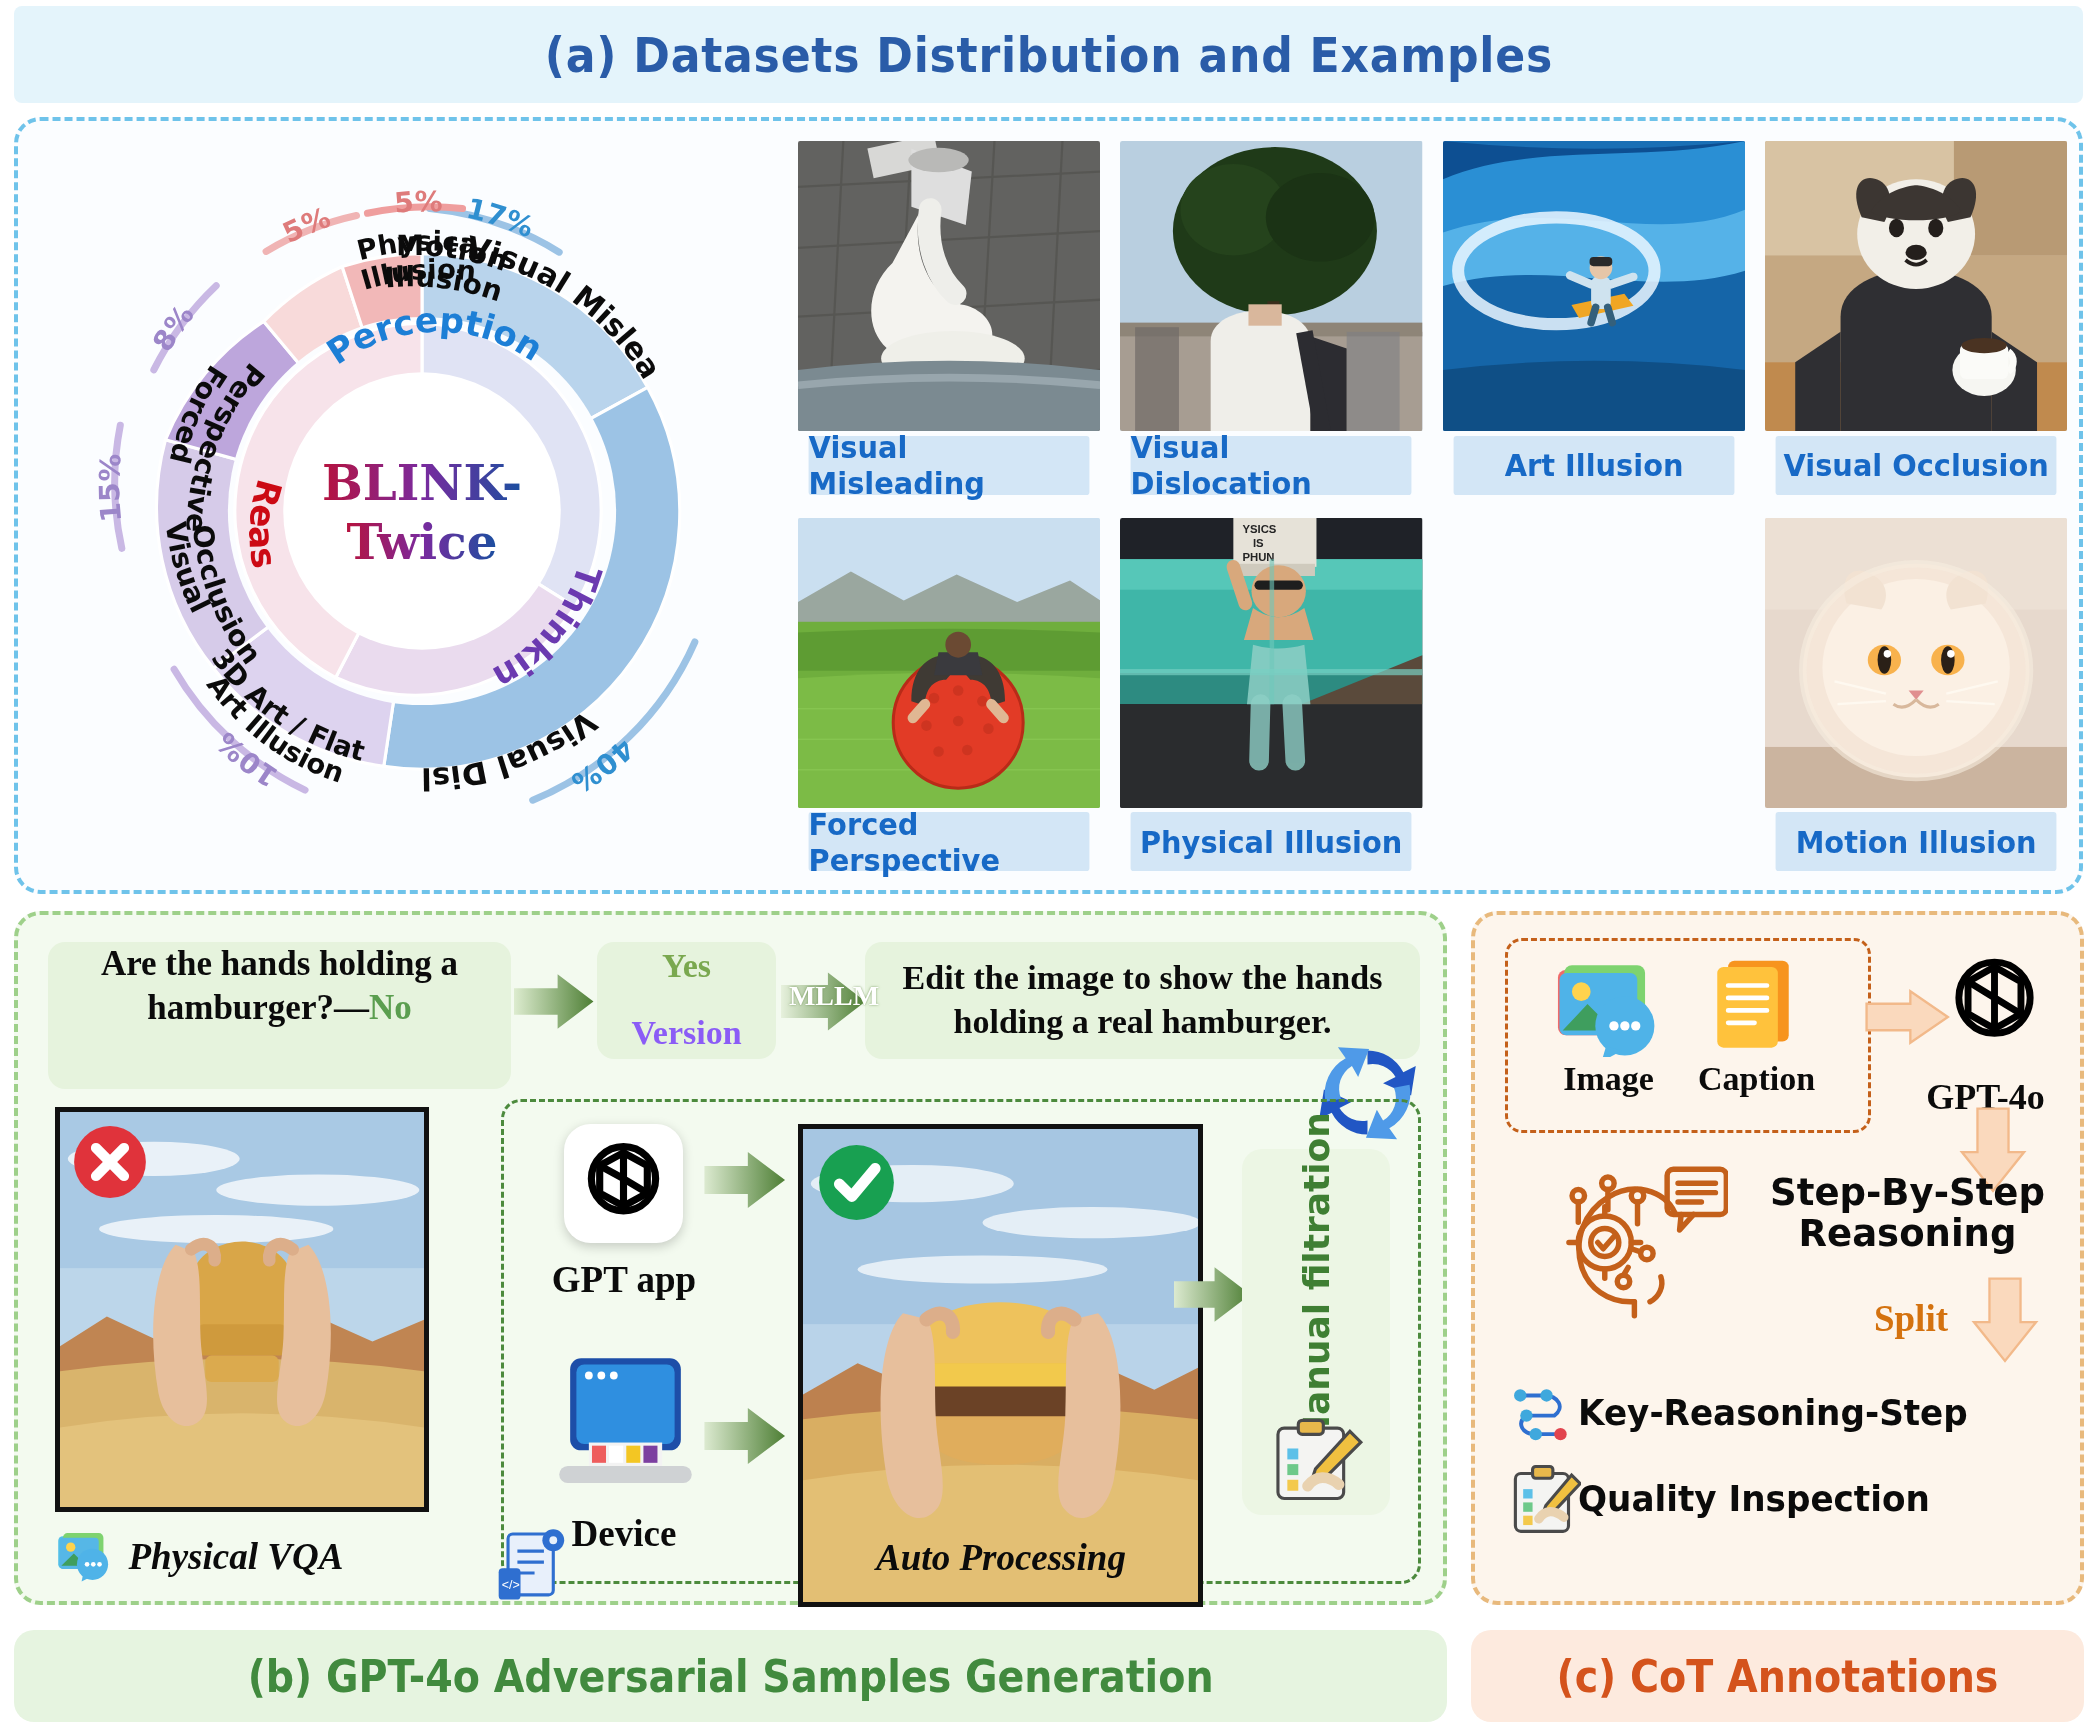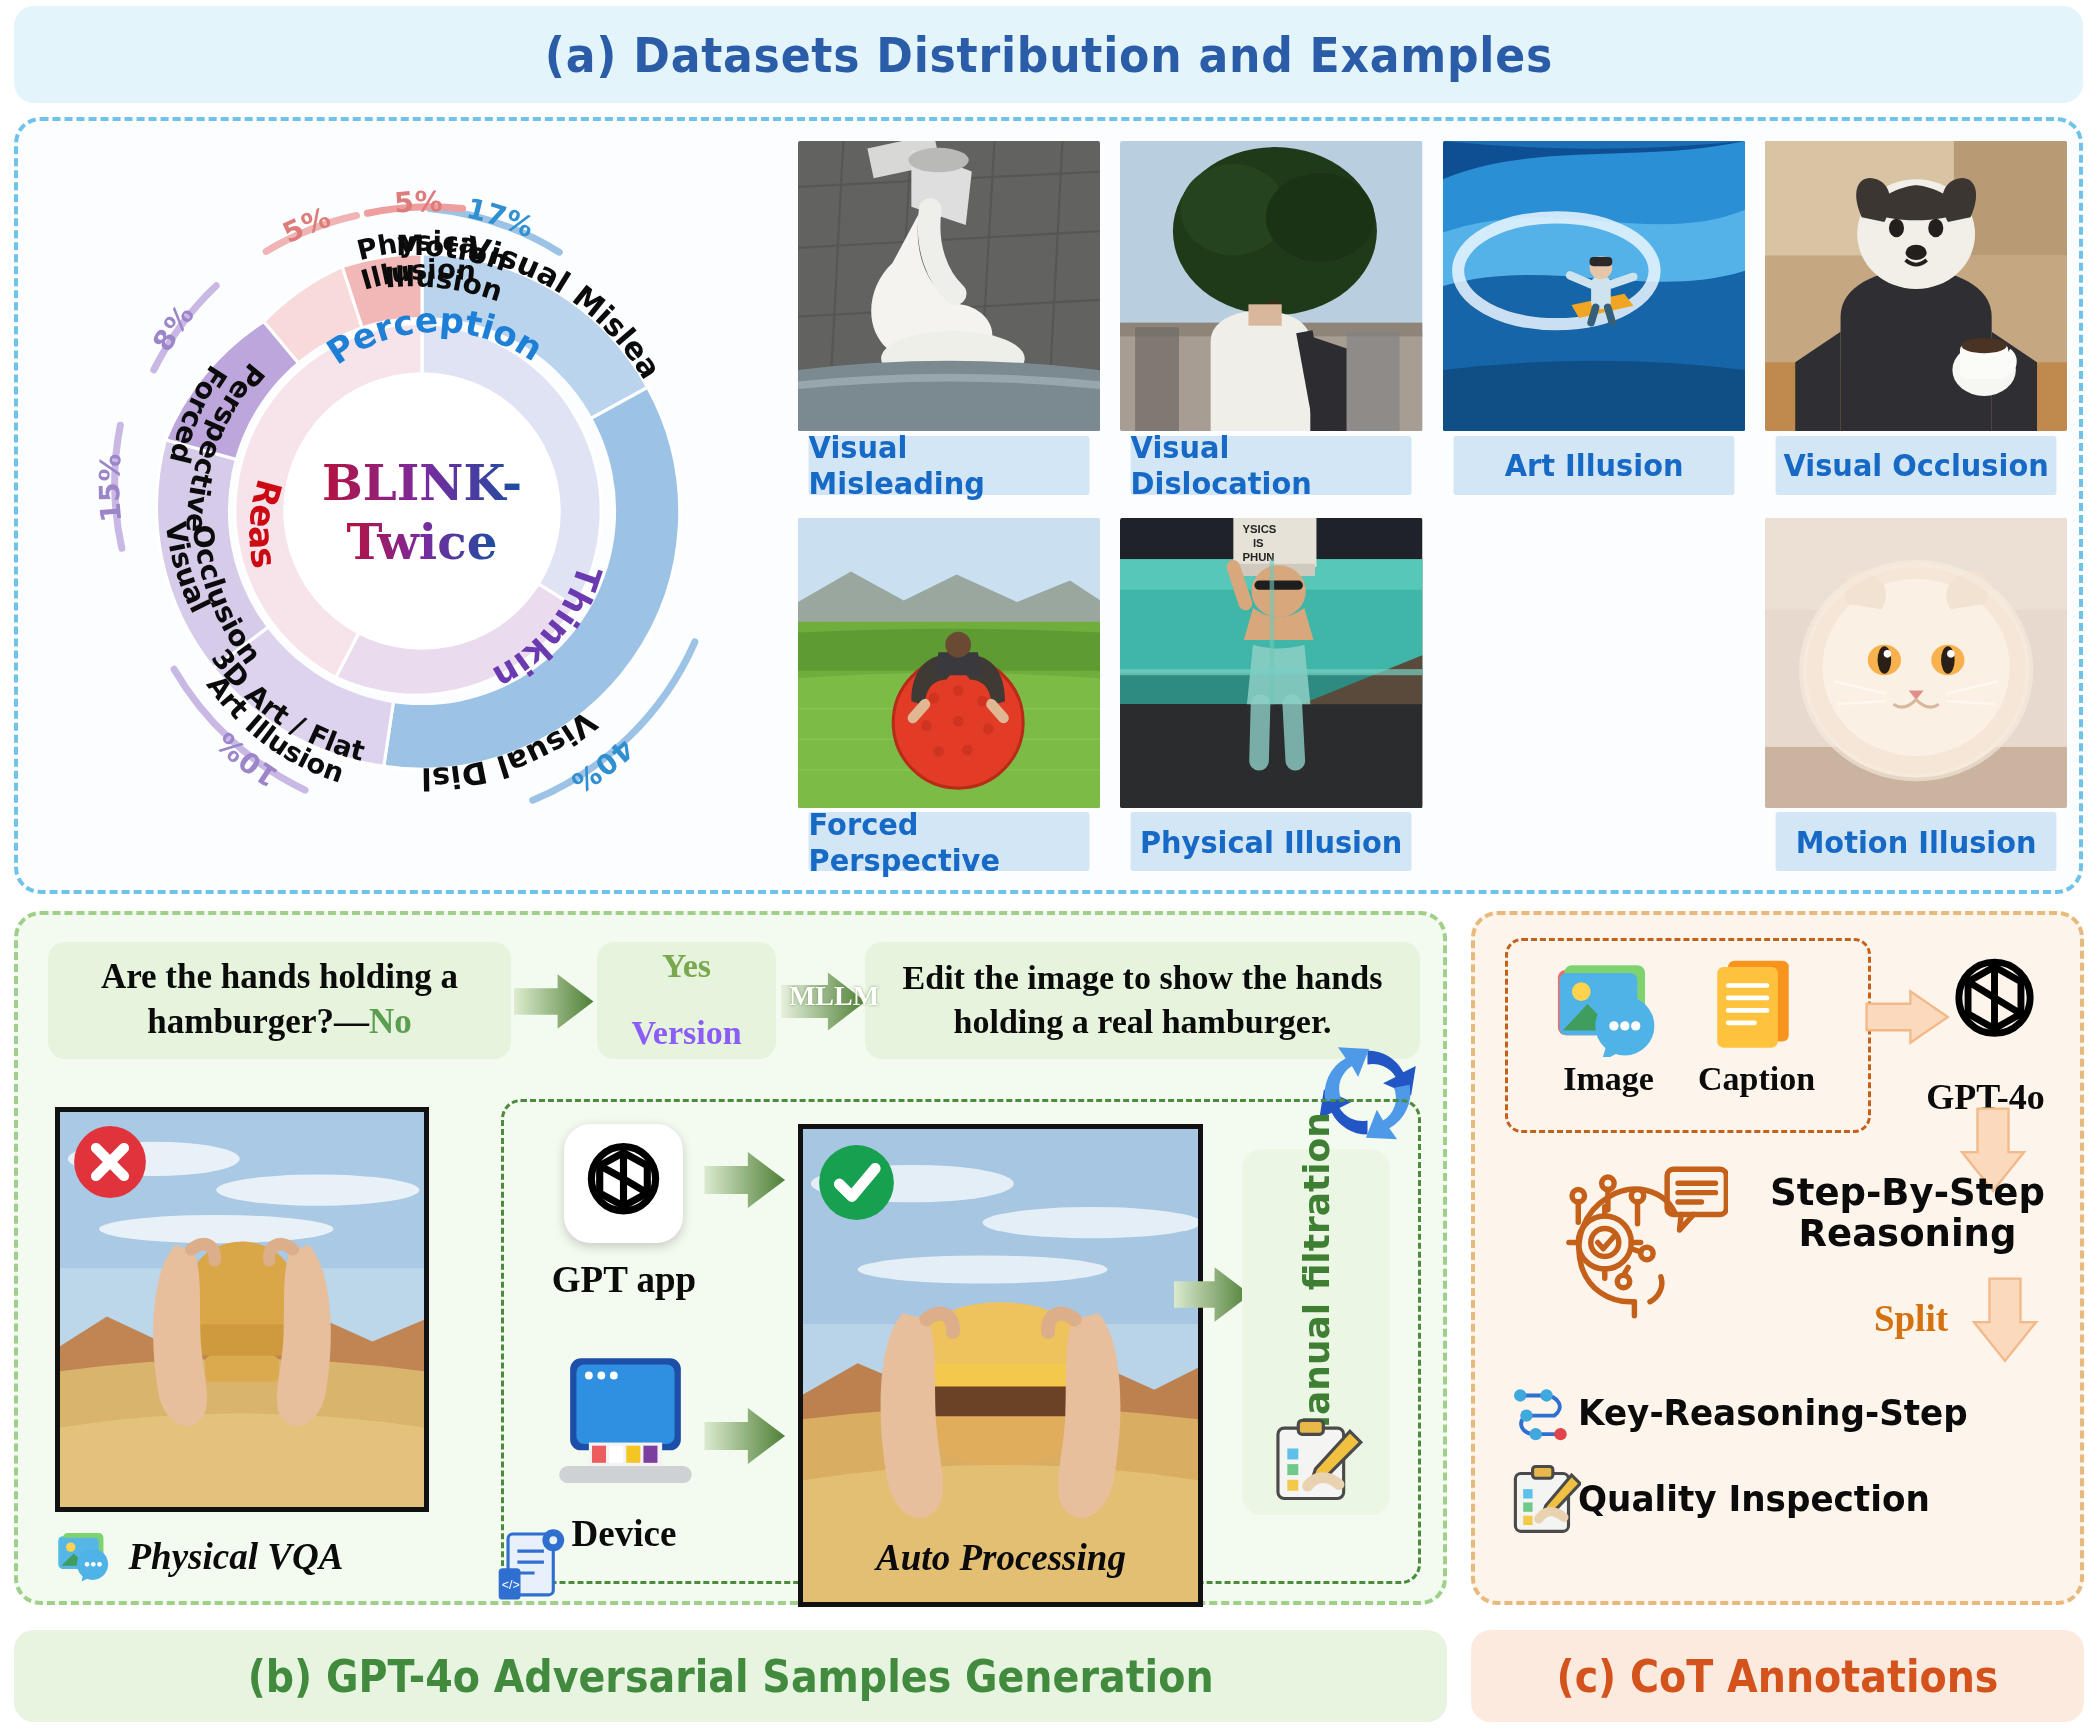--- a/index.html
+++ b/index.html
@@ -2,21 +2,21 @@
 <html style="font-size:12.5px"><head>
 <meta charset="utf-8">
 <style>
   html,body{margin:0;padding:0;background:#ffffff;}
   body{width:2097px;height:1733px;font-family:"Liberation Sans",sans-serif;overflow:hidden;}
   .page{position:relative;width:2097px;height:1733px;}
 
   
   .panel-a-title{
     position:absolute;left:14px;top:6.2px;width:2069px;height:97px;
-    background:#e4f4fb;border-radius:20px;
+    background:#e4f4fb;border-radius:8px;
     display:flex;align-items:center;justify-content:center;
   }
   .panel-a-title span{
     font-family:"DejaVu Sans",sans-serif;font-weight:bold;font-size:48px;color:#2a5ca8;
     letter-spacing:0.8px;transform:scaleX(.92);
   }
   .panel-a-body{
     position:absolute;left:14px;top:117px;width:2069px;height:777px;
     background:#fbfdff;border:4.7px dashed #6fc3ea;border-radius:26.5px;box-sizing:border-box;
   }
@@ -61,22 +61,22 @@
     position:absolute;left:1471px;top:1630px;width:613px;height:92px;
     background:#fdeade;border-radius:20px;display:flex;align-items:center;justify-content:center;
   }
   .panel-c-caption span{
     font-family:"DejaVu Sans",sans-serif;font-weight:bold;font-size:44px;color:#d4531c;
     transform:scaleX(.9);
   }
 
   
   .b-q{
-    position:absolute;left:30px;top:26.5px;width:463px;height:117px;
-    background:#e6f3dd;border-radius:17px;display:flex;align-items:center;justify-content:center;
+    position:absolute;left:30px;top:26.5px;width:463px;height:147px;
+    background:#e6f3dd;border-radius:17px;display:flex;align-items:flex-start;justify-content:center;
     text-align:center;padding:0 14px;box-sizing:border-box;
     font-family:"Liberation Serif",serif;font-weight:bold;font-size:35px;color:#0b0b0b;line-height:1.28;
   }
   .b-q .no{color:#5b9e4f;}
   .b-yes{
     position:absolute;left:579px;top:26.5px;width:179px;height:117px;
     background:#e6f3dd;border-radius:17px;display:flex;flex-direction:column;
     align-items:center;justify-content:center;
     font-family:"Liberation Serif",serif;font-weight:bold;font-size:34px;line-height:1.14;
   }

